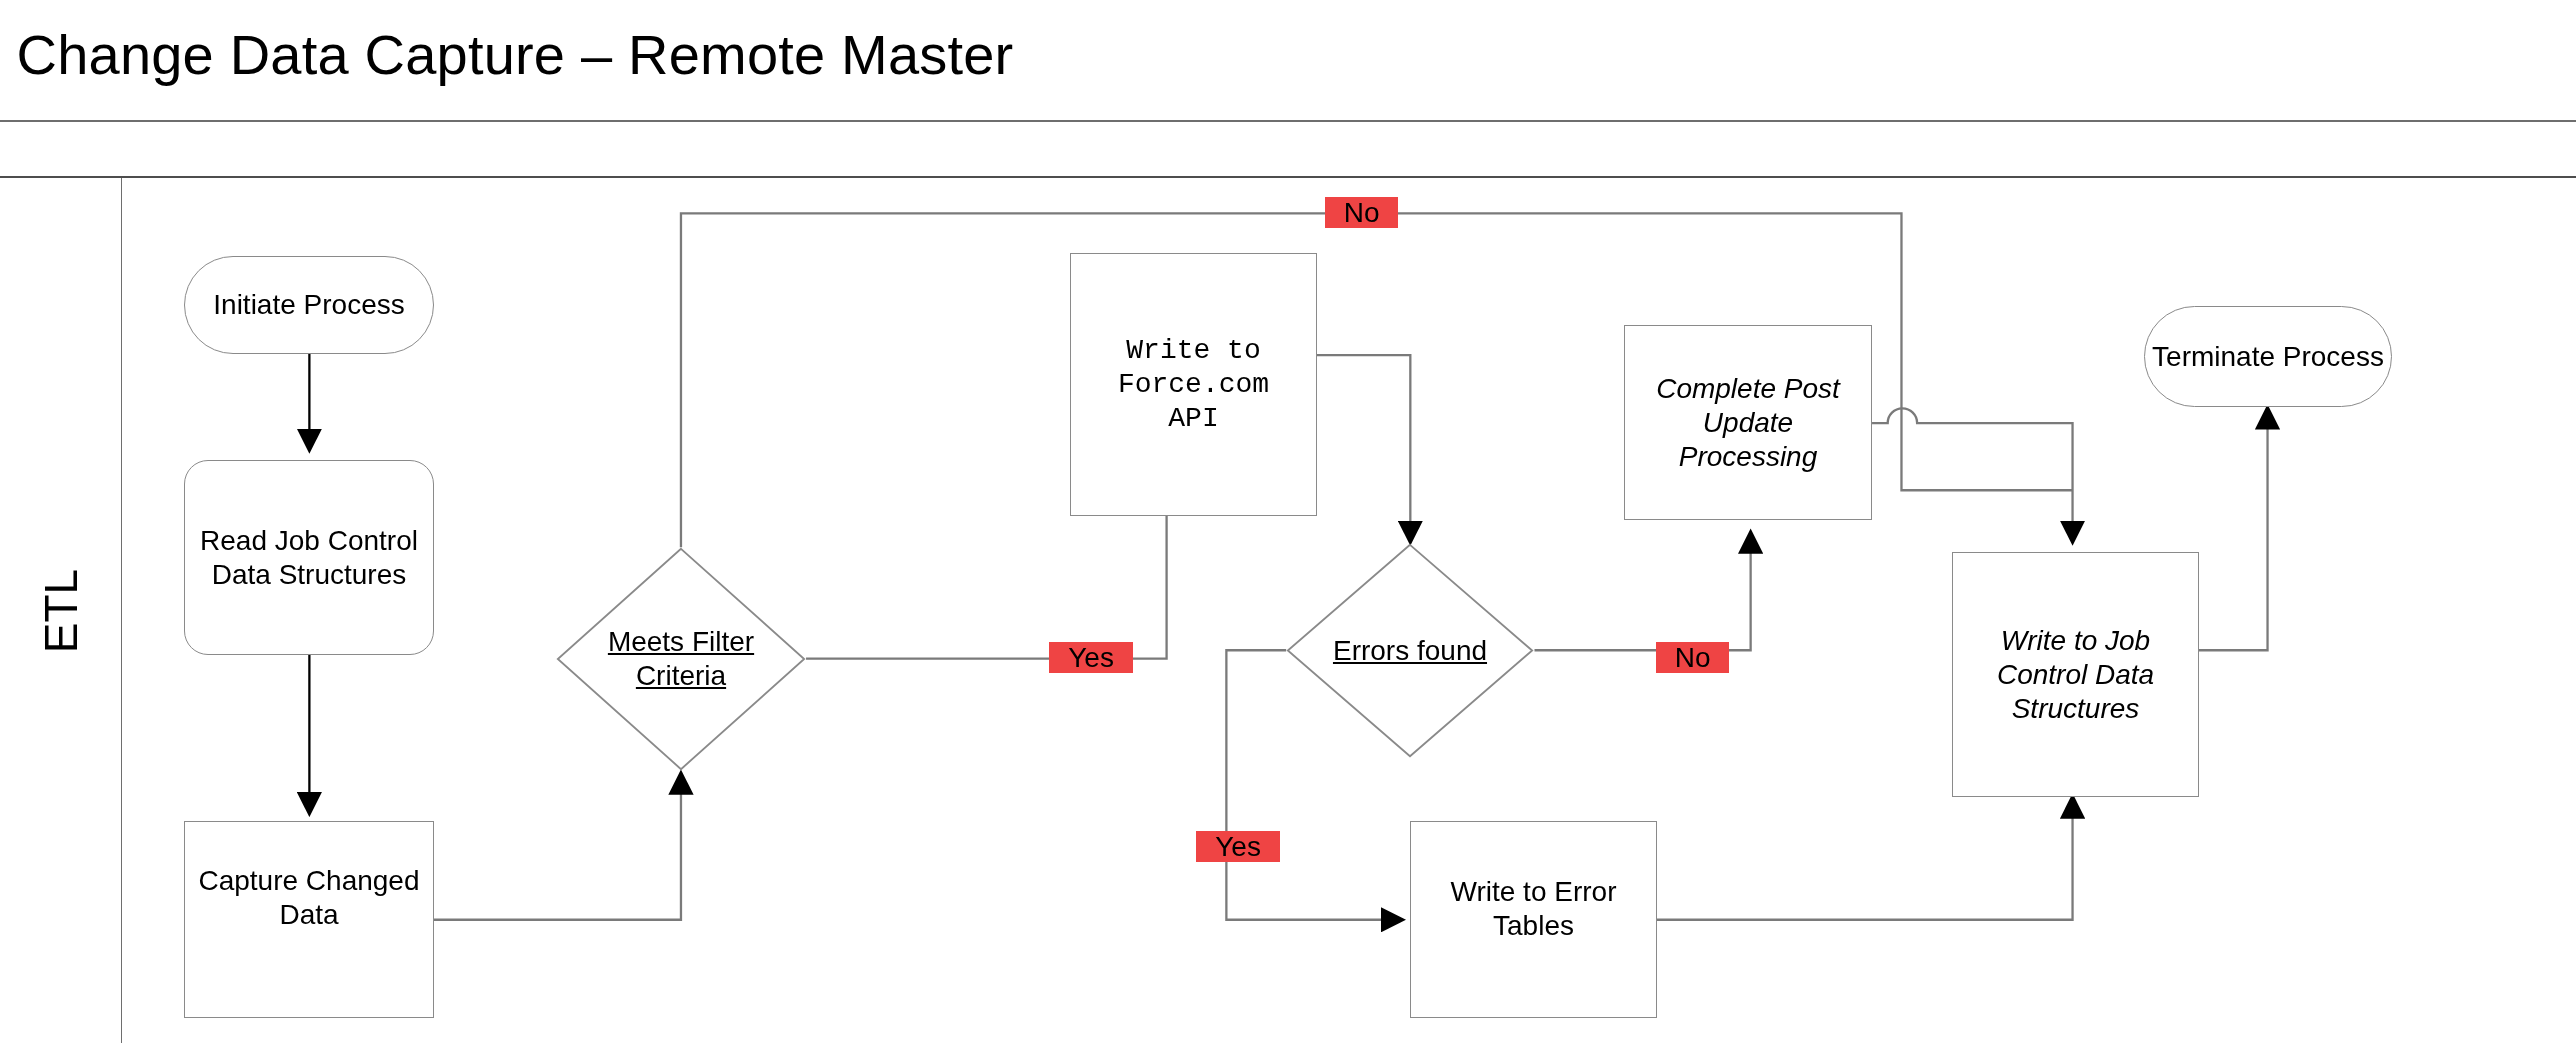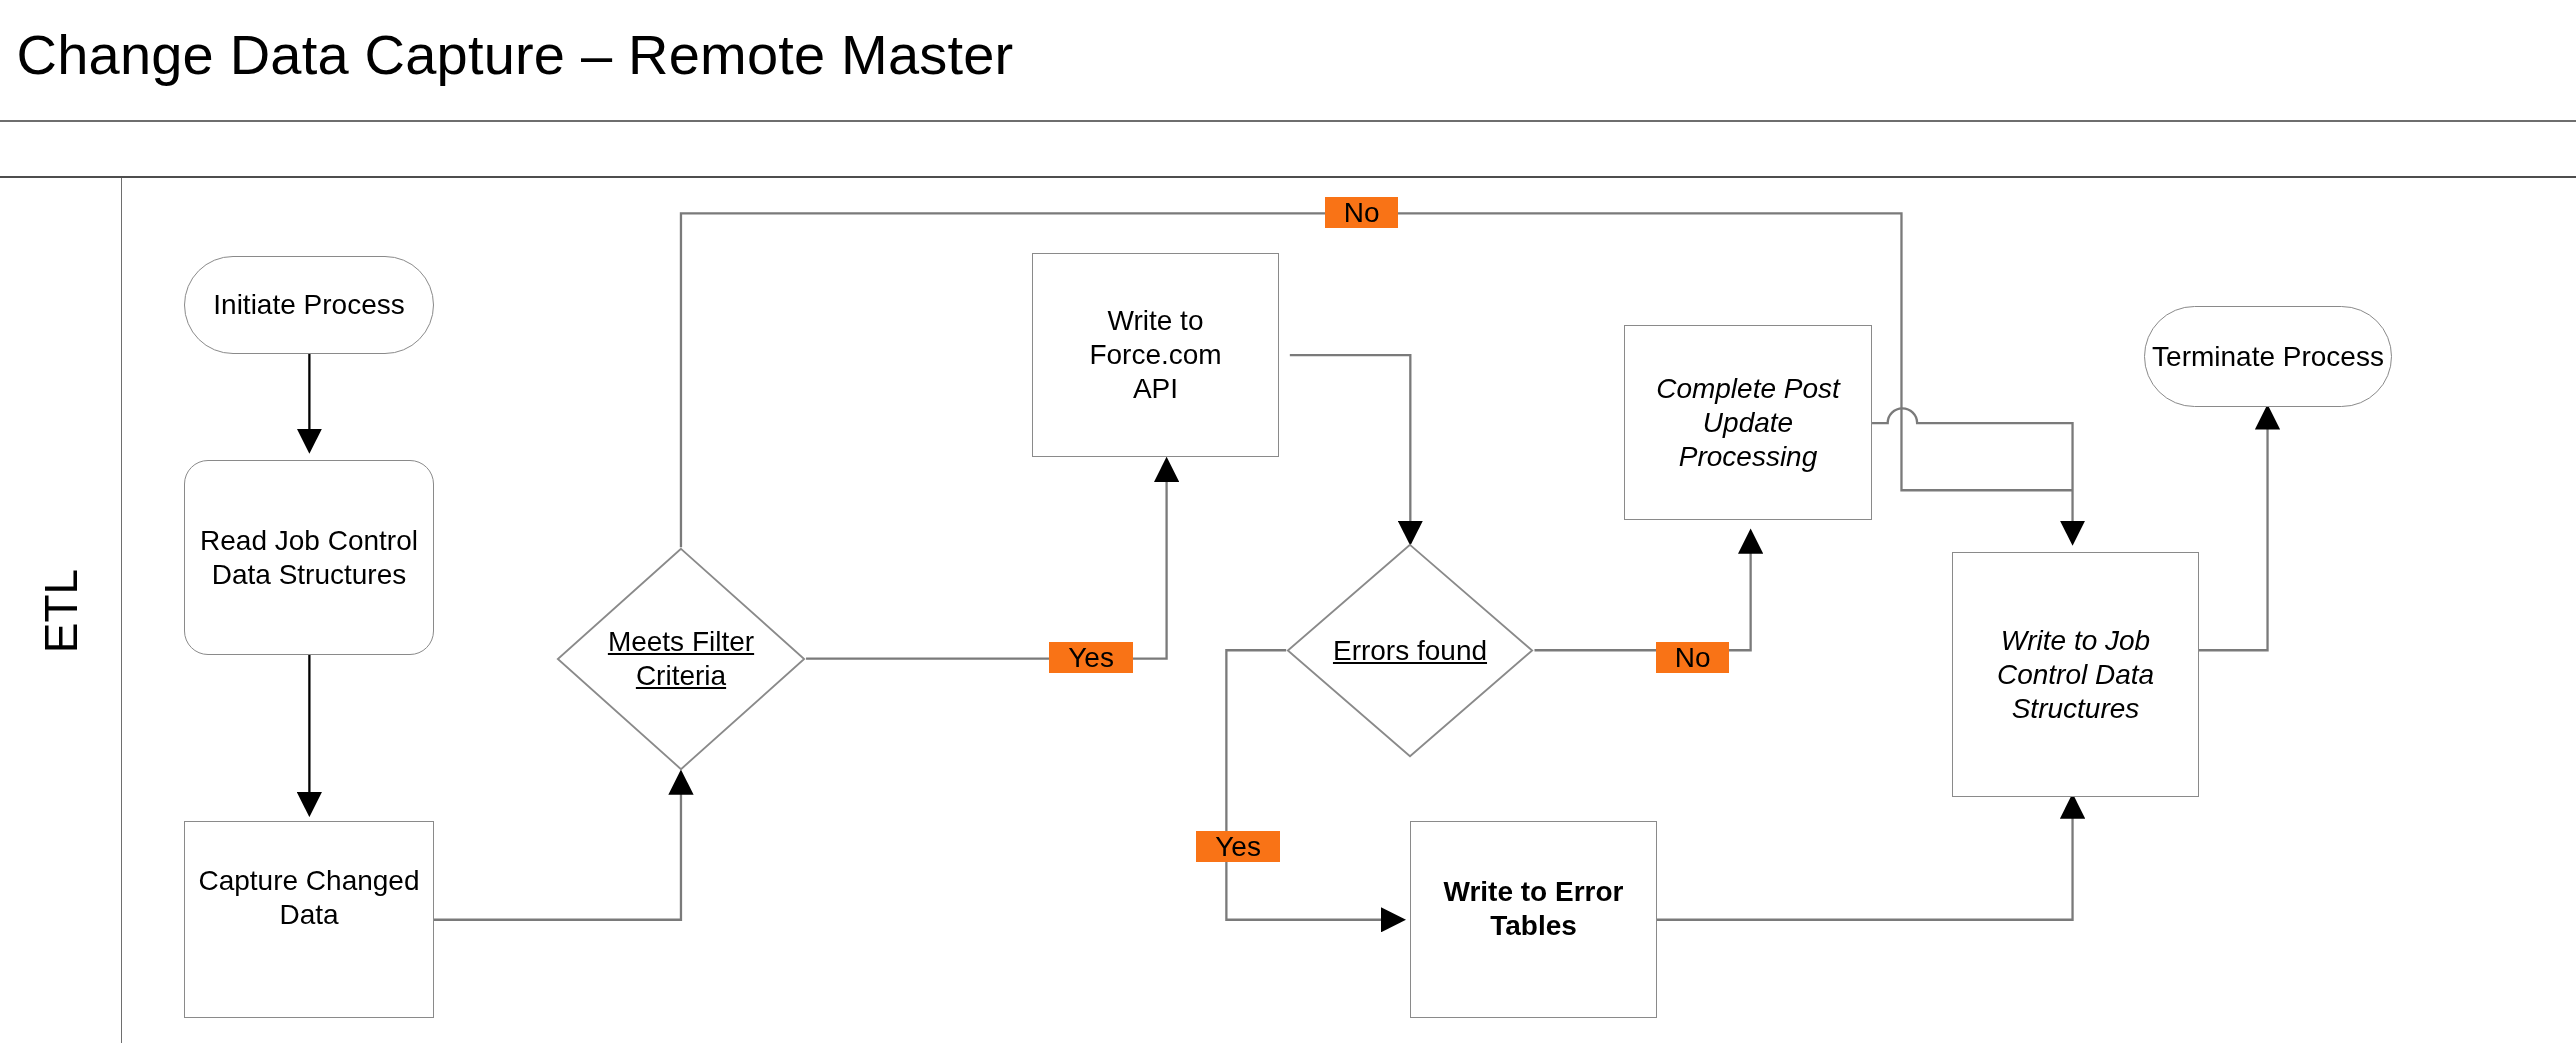--- a/index.html
+++ b/index.html
@@ -127,21 +127,21 @@
     z-index: 2;
     width: 78%;
     text-decoration: underline;
   }
   .node-text {
     font-size: 28px;
     line-height: 34px;
   }
   .edge-label {
     position: absolute;
-    background: #f97316;
+    background: #ef4444;
     font-size: 28px;
     line-height: 31px;
     padding: 0 4.6px;
     white-space: nowrap;
     text-align: center;
   }
 </style>
 </head>
 <body>
 
@@ -212,36 +212,36 @@
   <div class="node node-decision" style="left:556px; top:547px; width:250px; height:224px;">
     <svg class="diamond-shape" viewBox="0 0 272 244" preserveAspectRatio="none">
       <polygon points="136,2 270,122 136,242 2,122" fill="#ffffff" stroke="#8a8a8a" stroke-width="2"></polygon>
     </svg>
     <div class="node-text">
       <div>Meets Filter</div>
       <div>Criteria</div>
     </div>
   </div>
 
-  <div class="node node-process" style="left:1032px; top:253px; width:247px; height:204px;">
+  <div class="node node-process" style="left:1070px; top:253px; width:247px; height:263px;font-family:Liberation Mono, monospace;">
     <div class="node-text">
       <div>Write to Force.com</div>
       <div>API</div>
     </div>
   </div>
 
   <div class="node node-decision" style="left:1286px; top:543px; width:248px; height:215px;">
     <svg class="diamond-shape" viewBox="0 0 270 234" preserveAspectRatio="none">
       <polygon points="135,2 268,117 135,232 2,117" fill="#ffffff" stroke="#8a8a8a" stroke-width="2"></polygon>
     </svg>
     <div class="node-text">Errors found</div>
   </div>
 
   <div class="node node-process" style="left:1410px; top:821px; width:247px; height:197px;">
-    <div class="node-text" style="margin-bottom:22px;font-weight:bold;">
+    <div class="node-text" style="margin-bottom:22px;">
       <div>Write to Error</div>
       <div>Tables</div>
     </div>
   </div>
 
   <div class="node node-process" style="left:1624px; top:325px; width:248px; height:195px;font-style:italic;">
     <div class="node-text">
       <div>Complete Post</div>
       <div>Update Processing</div>
     </div>

